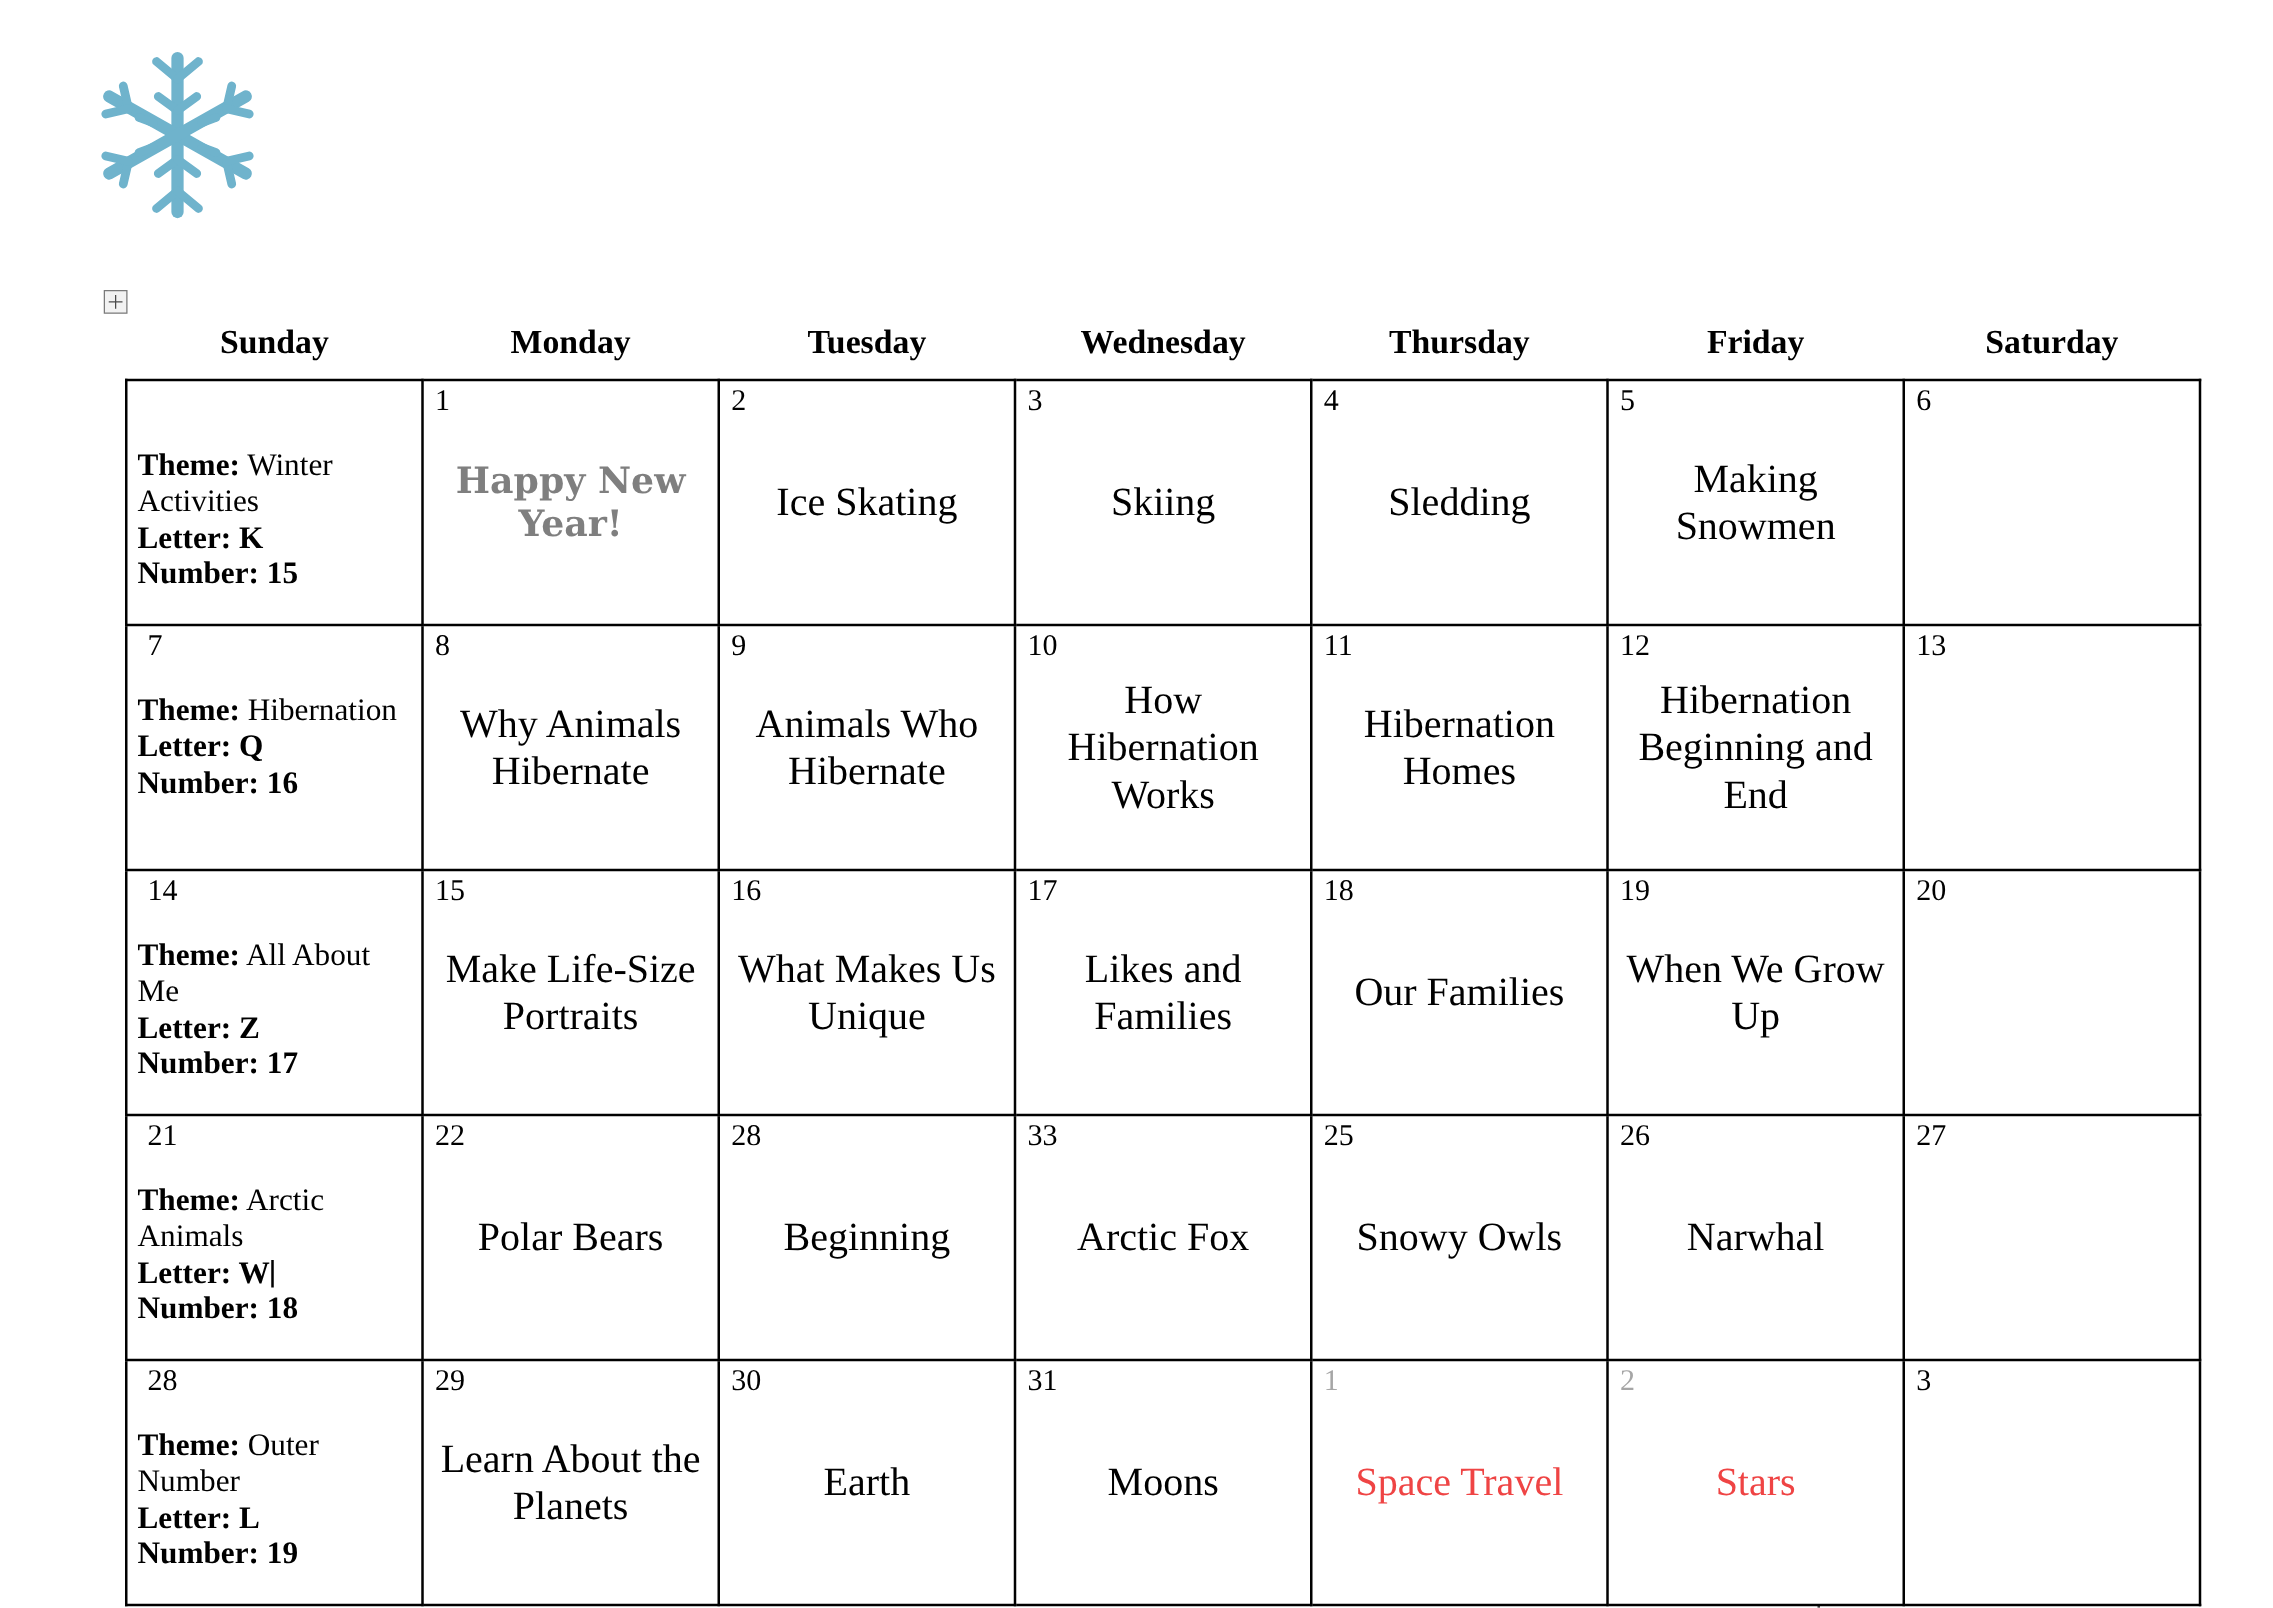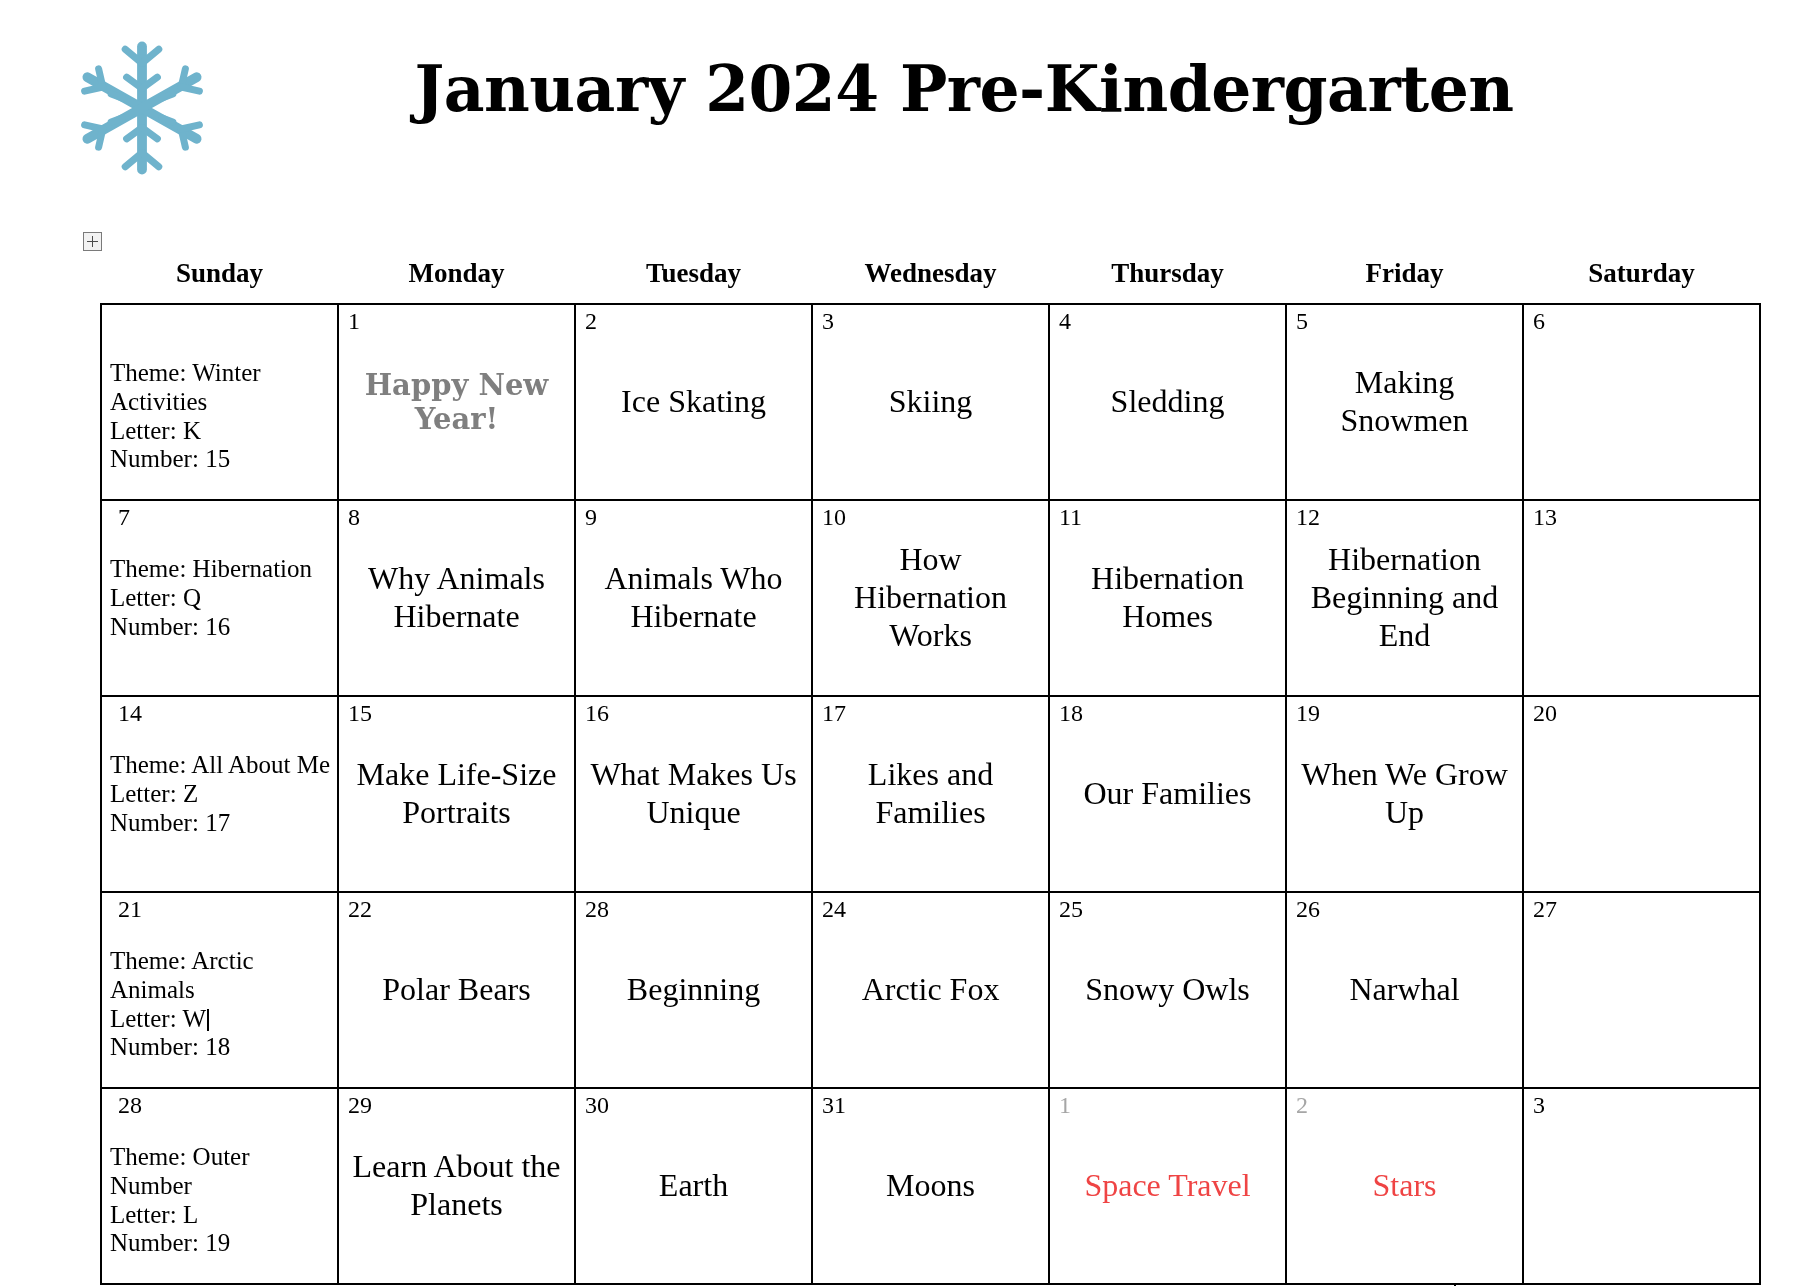--- a/index.html
+++ b/index.html
@@ -127,21 +127,21 @@
 
   .theme-block {
     position: absolute;
     left: 8px;
     right: 6px;
     top: 54px;
     font-size: 25px;
     line-height: 1.15;
     font-family: "Liberation Serif", serif;
   }
-  .theme-block .lbl { font-weight: normal; }
+  .theme-block .lbl { font-weight: bold; }
   .theme-block .ln { display: block; }
   .cursor-bar {
     display: inline-block;
     width: 2px;
     height: 22px;
     background: #000;
     vertical-align: -4px;
     margin-left: 1px;
   }
 
@@ -184,21 +184,20 @@
         <line x1="78" y1="35" x2="91" y2="38"></line>
         <line x1="22" y1="65" x2="19" y2="78"></line>
         <line x1="22" y1="65" x2="9" y2="62"></line>
         <line x1="36" y1="43" x2="28" y2="40"></line>
         <line x1="64" y1="57" x2="72" y2="60"></line>
         <line x1="36" y1="57" x2="28" y2="60"></line>
         <line x1="64" y1="43" x2="72" y2="40"></line>
       </g>
     </svg>
   </div>
-  <div id="page-title">January 2024 Pre-Kindergarten</div>
 </div>
 
 <div id="table-handle"></div>
 
 <div id="calendar">
   <table class="cal">
     <thead>
       <tr>
         <th class="dow">Sunday</th>
         <th class="dow">Monday</th>
@@ -319,21 +318,21 @@
           </td>
           <td class="daycell">
             <div class="daynum">22</div>
             <div class="activity">Polar Bears</div>
           </td>
           <td class="daycell">
             <div class="daynum">28</div>
             <div class="activity">Beginning</div>
           </td>
           <td class="daycell">
-            <div class="daynum">24</div>
+            <div class="daynum">33</div>
             <div class="activity">Arctic Fox</div>
           </td>
           <td class="daycell">
             <div class="daynum">25</div>
             <div class="activity">Snowy Owls</div>
           </td>
           <td class="daycell">
             <div class="daynum">26</div>
             <div class="activity">Narwhal</div>
           </td>

